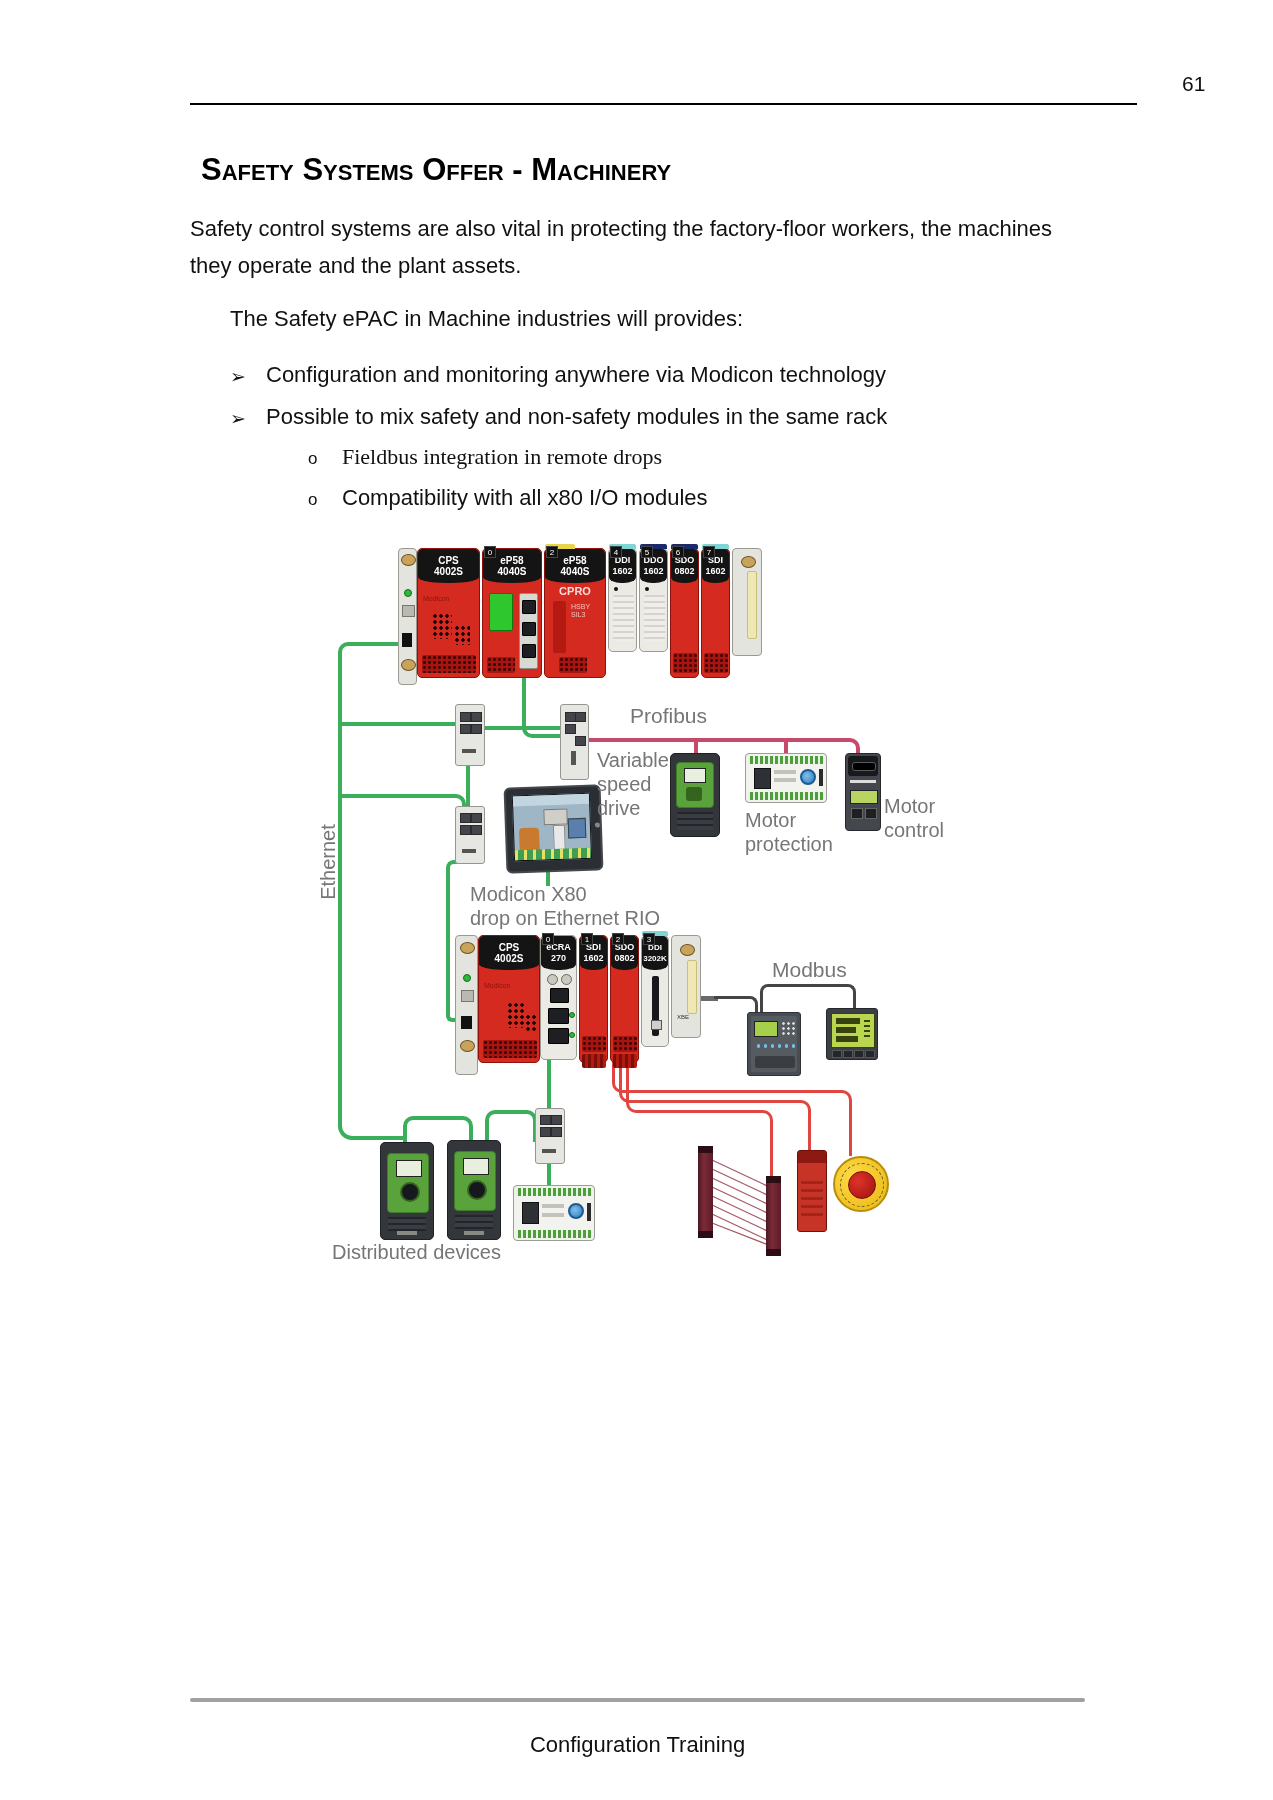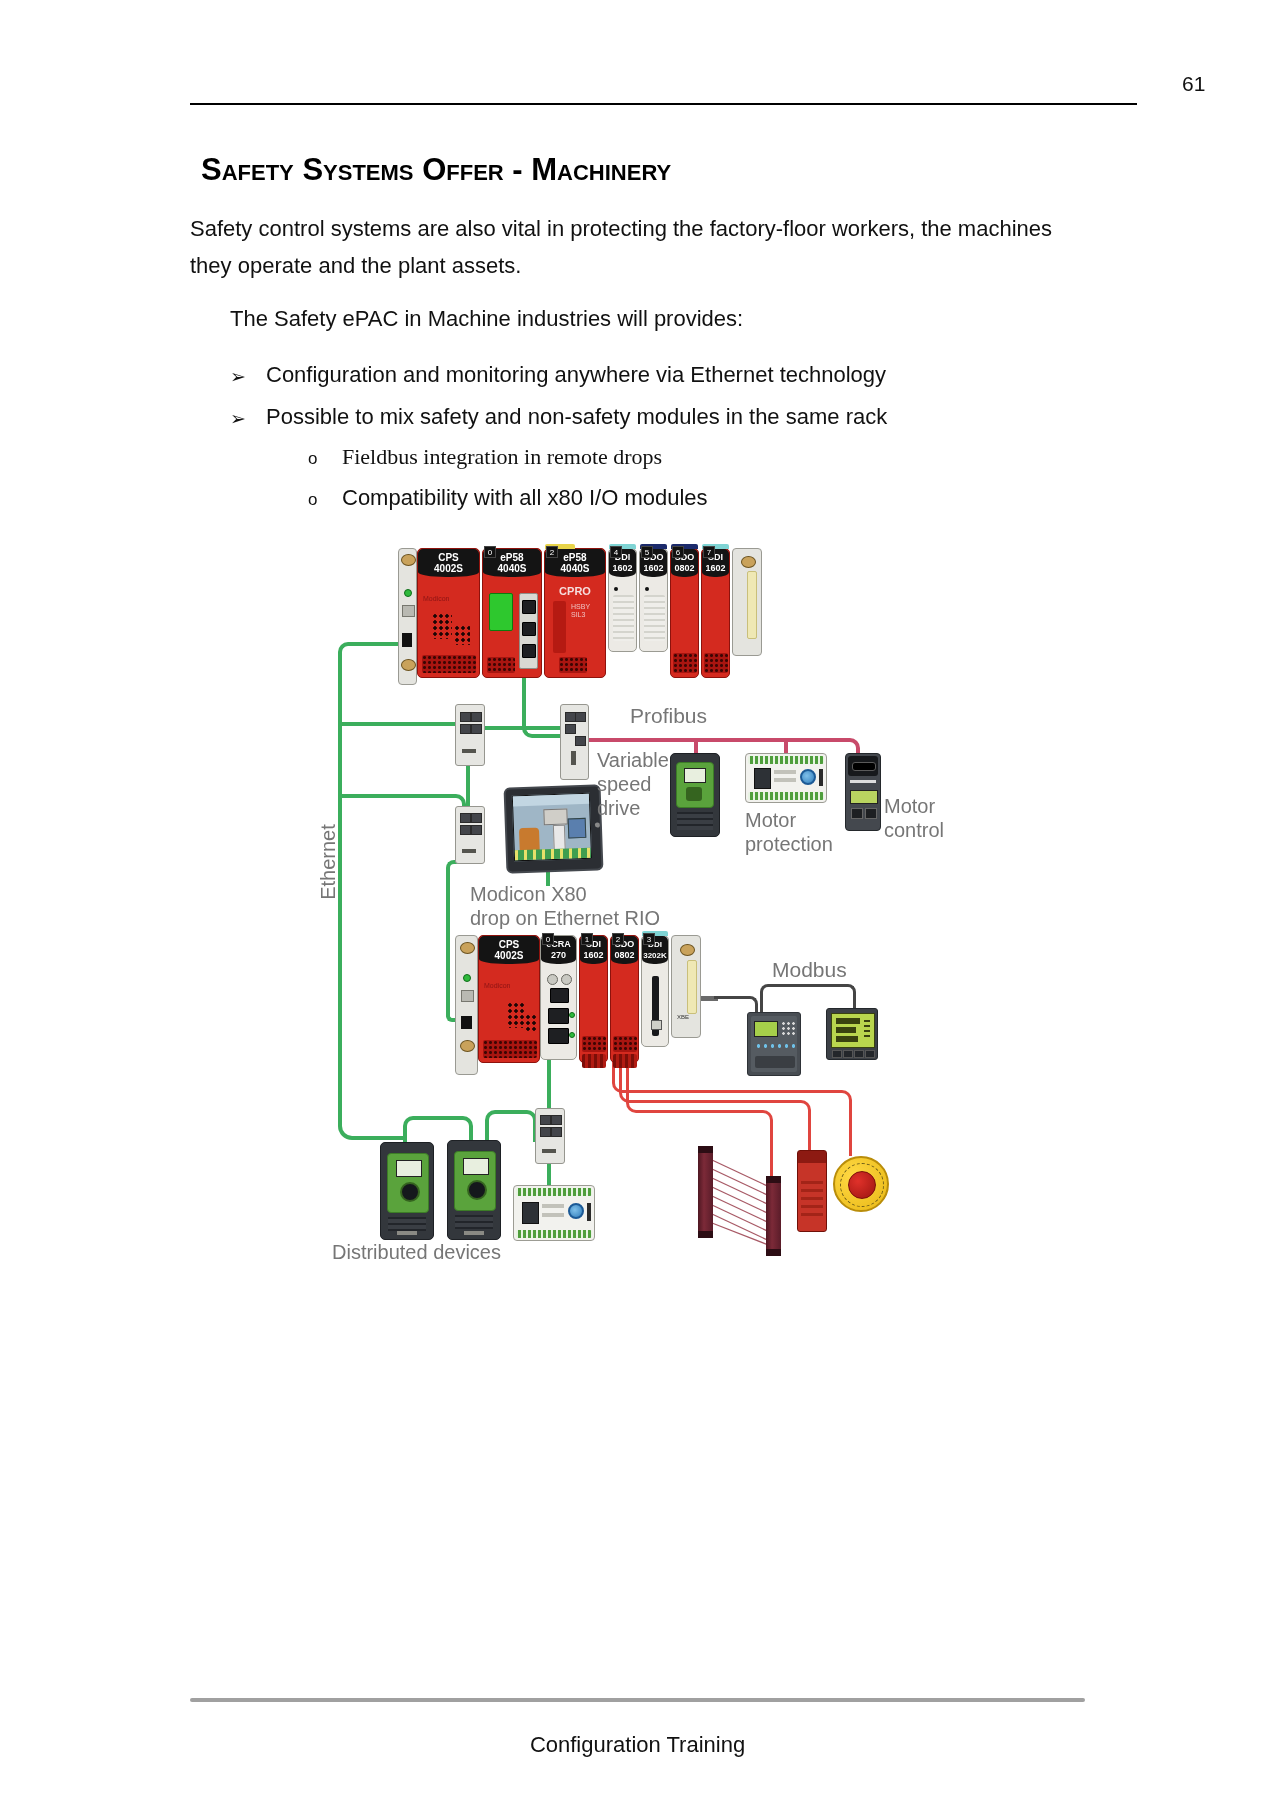--- a/index.html
+++ b/index.html
@@ -8,21 +8,21 @@
   .abs{position:absolute;}
   
   .hdr-txt{font-size:21px;color:#111;}
   .title{font-size:31px;font-weight:700;font-variant:small-caps;letter-spacing:0px;color:#000;margin-left:12px;}
   .body-txt{font-size:22px;line-height:37px;color:#111;}
   .lbl{font-size:20px;line-height:24px;color:#767676;}
   
   .mod{position:absolute;border-radius:5px;box-sizing:border-box;}
   .mod.red{background:#d42a1f;border:1px solid #8e120c;}
   .mod.white{background:#eceae5;border:1px solid #9b9b93;}
-  .mhead{position:absolute;left:0;top:0;right:0;height:28px;background:#141414;color:#fff;
+  .mhead{position:absolute;left:0;top:0;right:0;height:34px;background:#141414;color:#fff;
          font-weight:700;font-size:10px;line-height:11px;display:flex;align-items:center;
          justify-content:center;text-align:center;border-radius:5px 5px 0 0;
          border-bottom-left-radius:45% 18%;border-bottom-right-radius:45% 18%;}
   .mhead span{display:block;}
   .tab{position:absolute;top:-3px;left:1px;width:12px;height:12px;background:#111;color:#fff;
        font-size:8px;line-height:12px;text-align:center;z-index:3;border:1px solid #444;box-sizing:border-box;}
   .strip{position:absolute;top:-5px;left:0;right:0;height:5px;border-radius:2px 2px 0 0;}
   .vent{position:absolute;background-color:#a81510;
         background-image:radial-gradient(circle,#3d0503 1.3px,transparent 1.6px);
         background-size:5px 5px;border-radius:2px;}
@@ -63,21 +63,21 @@
   <div class="abs" style="left:190px;top:103px;width:947px;height:2px;background:#000;"></div>
 
   <div class="abs title" style="left:189px;top:152px;">Safety Systems Offer - Machinery</div>
 
   <div class="abs body-txt" style="left:190px;top:210px;">Safety control systems are also vital in protecting the factory-floor workers, the machines</div>
   <div class="abs body-txt" style="left:190px;top:247px;">they operate and the plant assets.</div>
 
   <div class="abs body-txt" style="left:190px;top:300px;margin-left:40px;">The Safety ePAC in Machine industries will provides:</div>
 
   <div class="abs body-txt" style="left:230px;top:358px;font-size:19px;">➢</div>
-  <div class="abs body-txt" style="left:266px;top:356px;">Configuration and monitoring anywhere via Ethernet technology</div>
+  <div class="abs body-txt" style="left:266px;top:356px;">Configuration and monitoring anywhere via Modicon technology</div>
 
   <div class="abs body-txt" style="left:230px;top:400px;font-size:19px;">➢</div>
   <div class="abs body-txt" style="left:266px;top:398px;">Possible to mix safety and non-safety modules in the same rack</div>
 
   <div class="abs body-txt" style="left:308px;top:440px;font-size:17px;">o</div>
   <div class="abs body-txt" style="left:342px;top:438px;font-family:Liberation Serif, serif;">Fieldbus integration in remote drops</div>
 
   <div class="abs body-txt" style="left:308px;top:481px;font-size:17px;">o</div>
   <div class="abs body-txt" style="left:342px;top:479px;">Compatibility with all x80 I/O modules</div>
 

